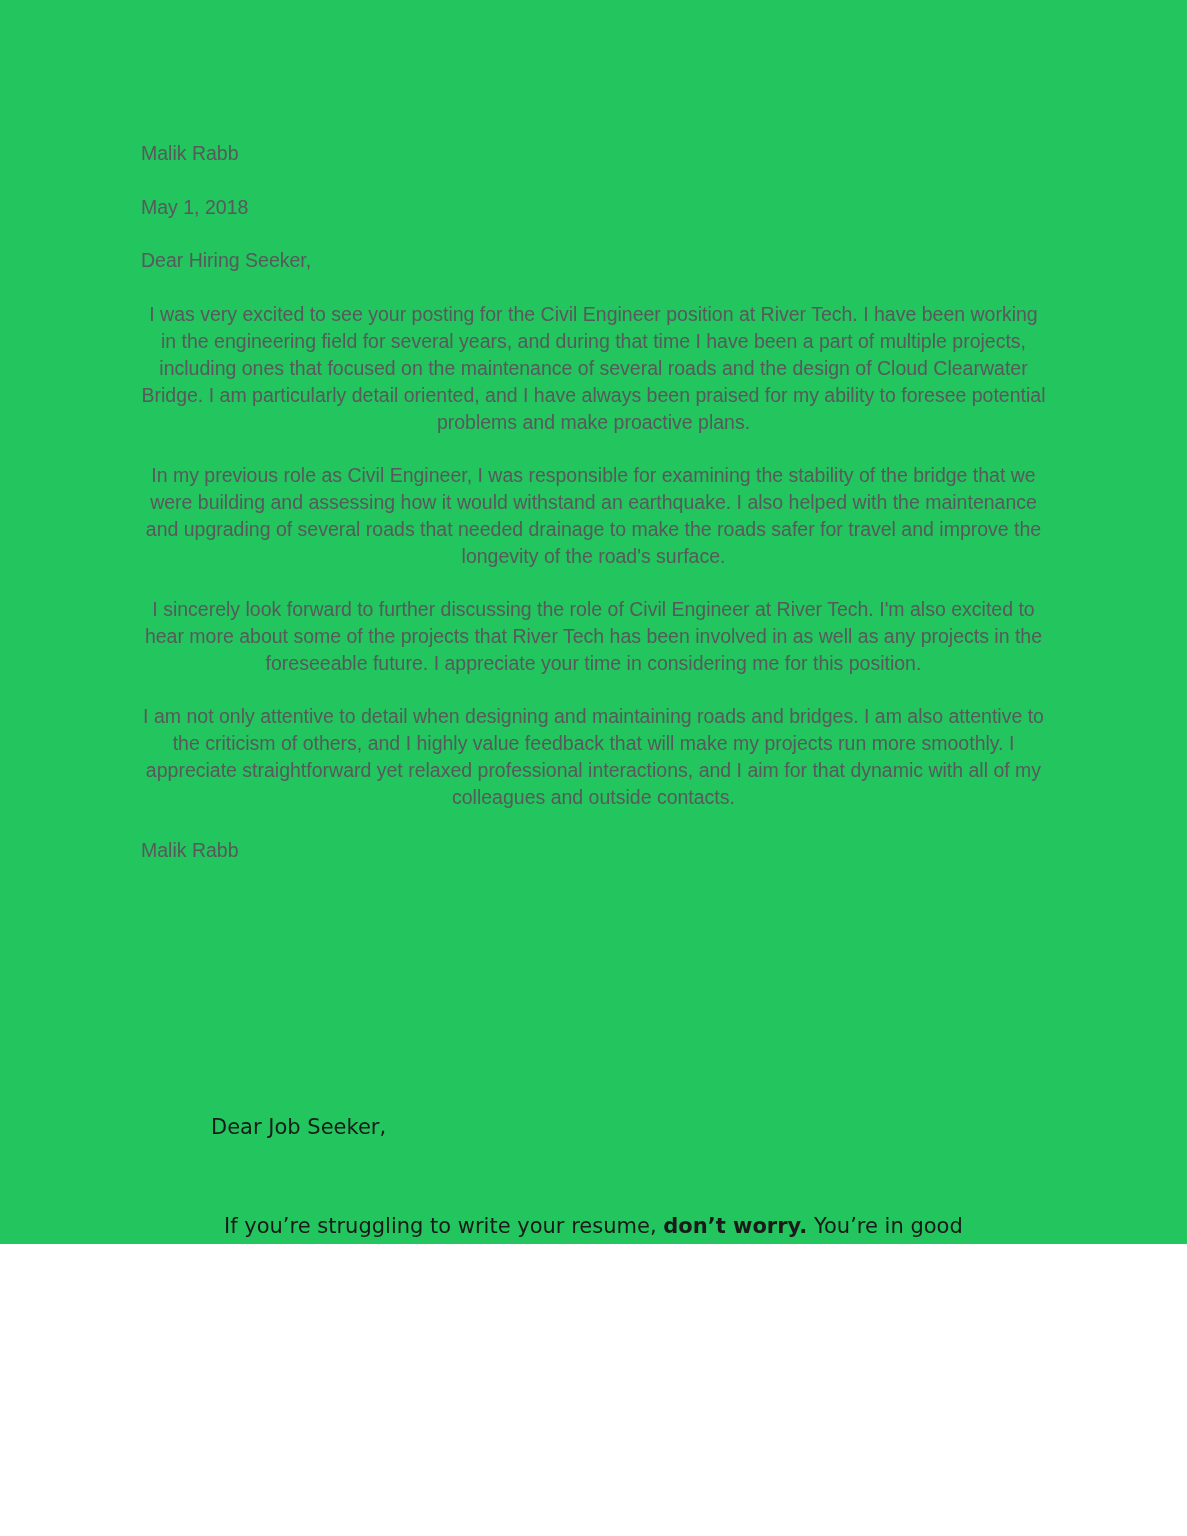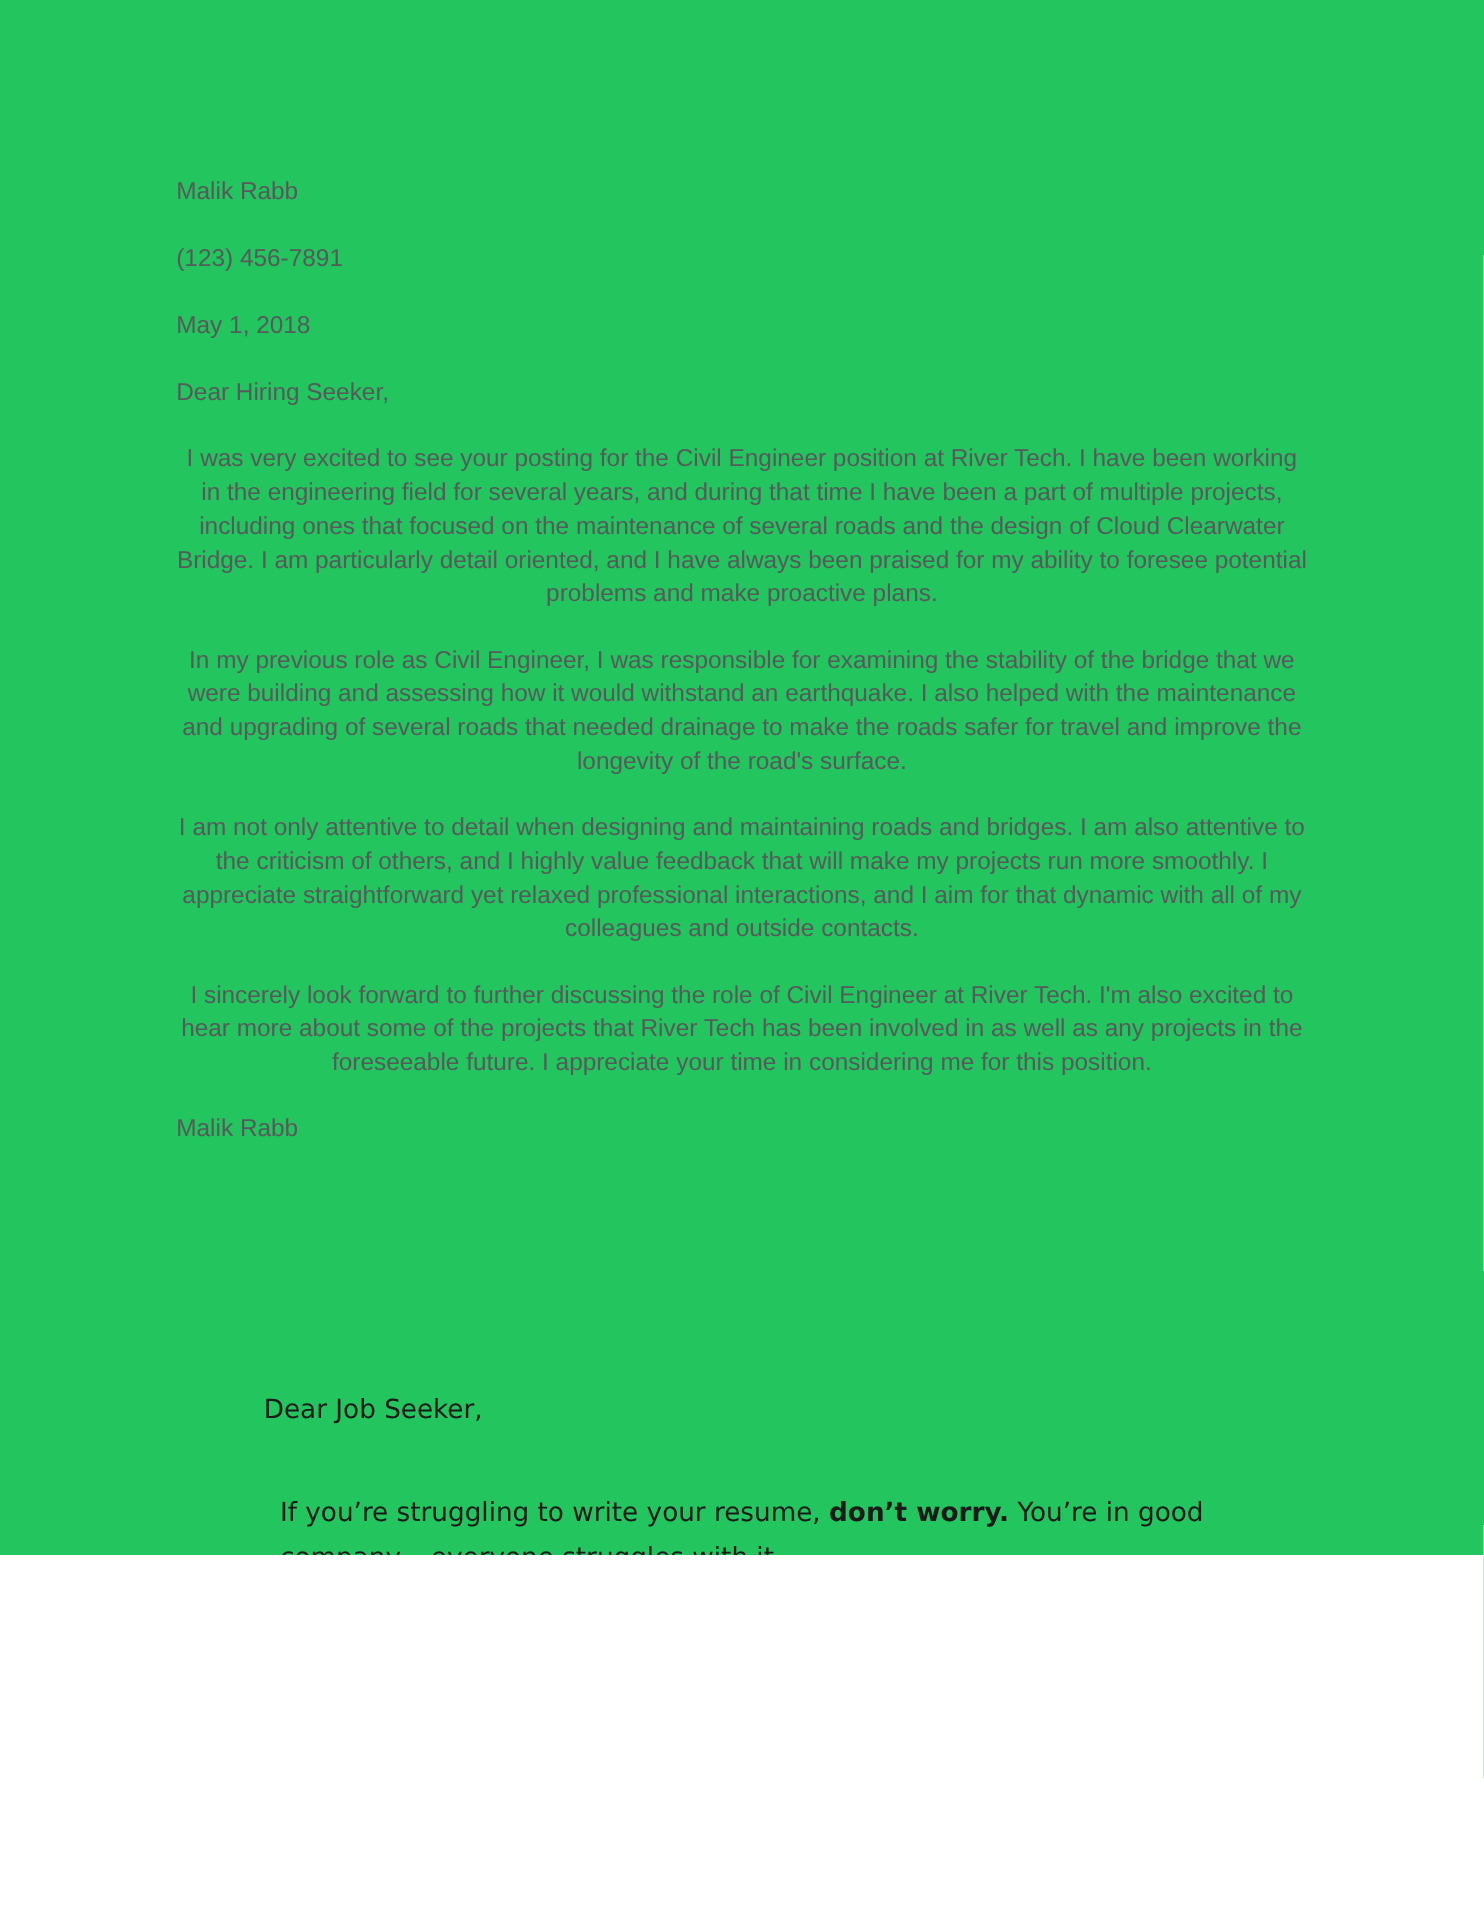--- a/index.html
+++ b/index.html
@@ -49,54 +49,53 @@
     left: 211px;
     top: 1109px;
     width: 775px;
     font-family: "DejaVu Sans", sans-serif;
     color: #1a1a1a;
     font-size: 21px;
     line-height: 36px;
   }
 
   .note .note-greeting {
-    margin: 0 0 47px 0;
+    margin: 0 0 63px 0;
   }
 
   .note .note-para {
     margin: 13px;
   }
 
   .note b {
     font-weight: bold;
   }
 </style>
 </head>
 <body>
 
 <div class="page">
 
   <div class="letter">
 
     <p class="line">Malik Rabb</p>
 
-    <p class="line">(123) 456-7891</p>
 
 
     <p class="line">May 1, 2018</p>
 
     <p class="line">Dear Hiring Seeker,</p>
 
     <p class="para">I was very excited to see your posting for the Civil Engineer position at River Tech. I have been working in the engineering field for several years, and during that time I have been a part of multiple projects, including ones that focused on the maintenance of several roads and the design of Cloud Clearwater Bridge. I am particularly detail oriented, and I have always been praised for my ability to foresee potential problems and make proactive plans.</p>
 
     <p class="para">In my previous role as Civil Engineer, I was responsible for examining the stability of the bridge that we were building and assessing how it would withstand an earthquake. I also helped with the maintenance and upgrading of several roads that needed drainage to make the roads safer for travel and improve the longevity of the road's surface.</p>
 
+    <p class="para">I sincerely look forward to further discussing the role of Civil Engineer at River Tech. I'm also excited to hear more about some of the projects that River Tech has been involved in as well as any projects in the foreseeable future. I appreciate your time in considering me for this position.</p>
+
     <p class="para">I am not only attentive to detail when designing and maintaining roads and bridges. I am also attentive to the criticism of others, and I highly value feedback that will make my projects run more smoothly. I appreciate straightforward yet relaxed professional interactions, and I aim for that dynamic with all of my colleagues and outside contacts.</p>
-
-    <p class="para">I sincerely look forward to further discussing the role of Civil Engineer at River Tech. I'm also excited to hear more about some of the projects that River Tech has been involved in as well as any projects in the foreseeable future. I appreciate your time in considering me for this position.</p>
 
 
     <p class="line">Malik Rabb</p>
 
   </div>
 
   <div class="note">
 
     <p class="note-greeting">Dear Job Seeker,</p>
 

